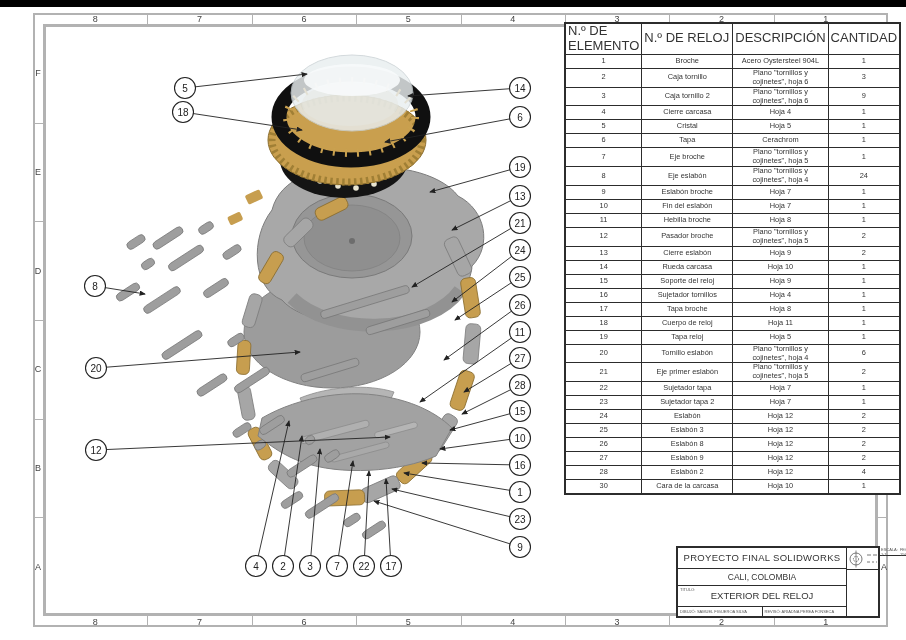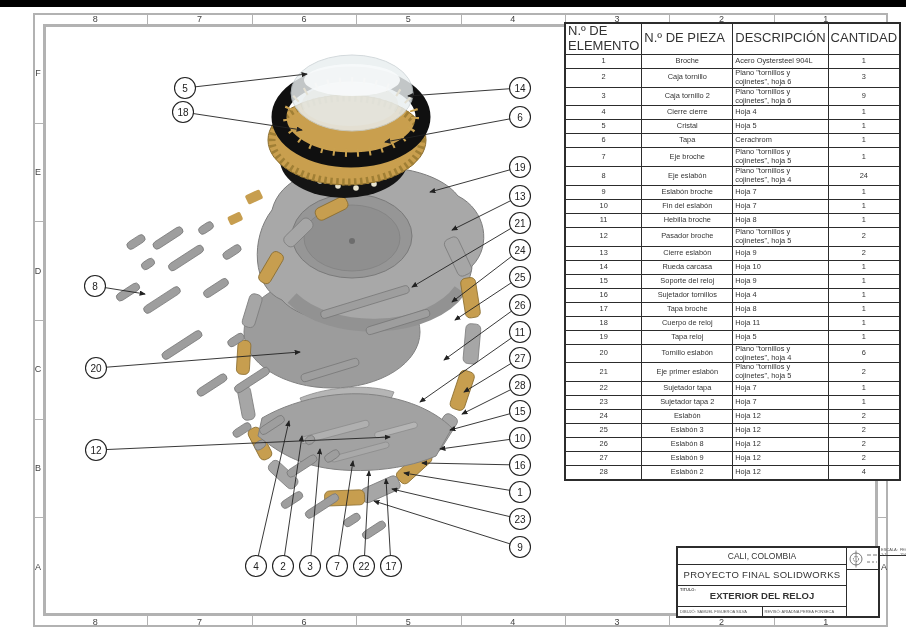--- a/index.html
+++ b/index.html
@@ -15,33 +15,33 @@
   
   #bom{position:absolute;left:564px;top:22px;border-collapse:collapse;table-layout:fixed;
     background:#fff;}
   #bom th,#bom td{border:1px solid #2c2c2c;font-weight:normal;color:#333;
     padding:0 2px;overflow:hidden;}
   #bom th{font-size:13px;text-align:left;height:24px;line-height:1.15;}
   #bom td{font-size:7.4px;line-height:1.2;height:13px;}
   #bom{border:2px solid #2c2c2c;}
   .c0{width:64px;text-align:center;}
   .c1{width:86px;text-align:center;}
-  .c2{width:90px;}
+  .c2{width:90px;text-align:center;}
   .c3{width:62px;text-align:center;}
   
   #titleblock{position:absolute;left:676px;top:546px;width:204px;height:72px;
     border:2px solid #2c2c2c;box-sizing:border-box;display:flex;background:#fff;}
   #tb-left{width:168px;display:flex;flex-direction:column;}
   #tb-right{width:20px;display:flex;flex-direction:row;border-left:1px solid #2c2c2c;}
   .tb-cell{border-bottom:1px solid #2c2c2c;box-sizing:border-box;display:flex;
     align-items:center;justify-content:center;color:#333;position:relative;}
   .tb-cell:last-child{border-bottom:none;}
   #tb-project{height:22px;font-size:9.5px;letter-spacing:.3px;}
   #tb-city{height:18px;font-size:8.5px;}
-  #tb-title{height:22px;font-size:9.5px;font-weight:bold;}
+  #tb-title{height:22px;font-size:9.5px;}
   #tb-title .microlabel{position:absolute;left:2px;top:1px;font-size:4px;color:#555;}
   #tb-names{height:10px;display:flex;align-items:stretch;}
   .tb-name{flex:1;border-right:1px solid #2c2c2c;font-size:4px;color:#555;
     display:flex;align-items:center;padding-left:2px;}
   .tb-name:last-child{border-right:none;}
   .tb-small{font-size:4px;justify-content:flex-start;padding-left:2px;color:#555;}
   #tb-symbol{height:22px;}
   #tb-escala{height:8px;}
   #tb-fecha{height:8px;}
   #tb-unidades{height:8px;}
@@ -345,21 +345,21 @@
         <circle cx="391" cy="566" r="10.5" fill="#fff" stroke="#222" stroke-width="1.1"></circle>
         <text x="391" y="566.5" text-anchor="middle" dominant-baseline="central" font-size="10" font-family="Liberation Sans, sans-serif" fill="#222">17</text>
       </g>
     </g>
 </svg>
 
 <table id="bom">
   <thead>
     <tr>
       <th class="c0">N.º DE ELEMENTO</th>
-      <th class="c1">N.º DE PIEZA</th>
+      <th class="c1">N.º DE RELOJ</th>
       <th class="c2">DESCRIPCIÓN</th>
       <th class="c3">CANTIDAD</th>
     </tr>
   </thead>
   <tbody id="bom-body">
       <tr>
         <td class="c0">1</td>
         <td class="c1">Broche</td>
         <td class="c2">Acero Oystersteel 904L</td>
         <td class="c3">1</td>
@@ -371,21 +371,21 @@
         <td class="c3">3</td>
       </tr>
       <tr>
         <td class="c0">3</td>
         <td class="c1">Caja tornillo 2</td>
         <td class="c2">Plano "tornillos y cojinetes", hoja 6</td>
         <td class="c3">9</td>
       </tr>
       <tr>
         <td class="c0">4</td>
-        <td class="c1">Cierre cierre</td>
+        <td class="c1">Cierre carcasa</td>
         <td class="c2">Hoja 4</td>
         <td class="c3">1</td>
       </tr>
       <tr>
         <td class="c0">5</td>
         <td class="c1">Cristal</td>
         <td class="c2">Hoja 5</td>
         <td class="c3">1</td>
       </tr>
       <tr>
@@ -519,27 +519,33 @@
         <td class="c1">Eslabón 9</td>
         <td class="c2">Hoja 12</td>
         <td class="c3">2</td>
       </tr>
       <tr>
         <td class="c0">28</td>
         <td class="c1">Eslabón 2</td>
         <td class="c2">Hoja 12</td>
         <td class="c3">4</td>
       </tr>
+      <tr>
+        <td class="c0">30</td>
+        <td class="c1">Cara de la carcasa</td>
+        <td class="c2">Hoja 10</td>
+        <td class="c3">1</td>
+      </tr>
     </tbody>
 </table>
 
 <div id="titleblock">
   <div id="tb-left">
+    <div class="tb-cell" id="tb-project">PROYECTO FINAL SOLIDWORKS</div>
     <div class="tb-cell" id="tb-city">CALI, COLOMBIA</div>
-    <div class="tb-cell" id="tb-project">PROYECTO FINAL SOLIDWORKS</div>
     <div class="tb-cell" id="tb-title">
       <span class="microlabel">TITULO:</span>
       <span>EXTERIOR DEL RELOJ</span>
     </div>
     <div id="tb-names" class="tb-cell">
       <div class="tb-name">DIBUJÓ: SAMUEL FIGUEROA SILVA</div>
       <div class="tb-name">REVISÓ: ARIADNA PEREA FONSECA</div>
     </div>
   </div>
   <div id="tb-right">

